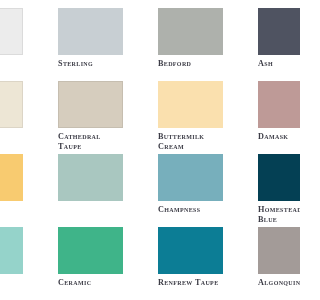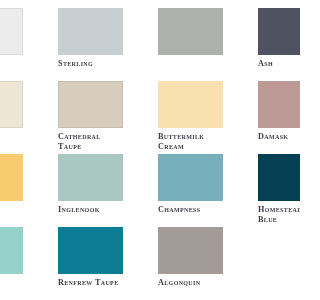--- a/index.html
+++ b/index.html
@@ -71,20 +71,21 @@
       <div class="cell">
         <div class="chip outlined" style="background: rgb(236, 236, 236);"></div>
         <div class="label">y White</div>
       </div>
       <div class="cell">
         <div class="chip" style="background: rgb(200, 207, 211);"></div>
         <div class="label">Sterling</div>
       </div>
       <div class="cell">
         <div class="chip" style="background: rgb(174, 177, 172);"></div>
+        <div class="label">Bedford</div>
       </div>
       <div class="cell">
         <div class="chip" style="background: rgb(79, 83, 97);"></div>
         <div class="label">Ash</div>
       </div>
       <div class="cell">
         <div class="chip outlined" style="background: rgb(237, 230, 213);"></div>
         <div class="label">mplain</div>
       </div>
       <div class="cell">
@@ -100,36 +101,39 @@
       <div class="cell">
         <div class="chip" style="background: rgb(190, 154, 151);"></div>
         <div class="label">Damask</div>
       </div>
       <div class="cell">
         <div class="chip" style="background: rgb(248, 203, 112);"></div>
         <div class="label">rie Sunset</div>
       </div>
       <div class="cell">
         <div class="chip" style="background: rgb(169, 199, 192);"></div>
-        <div class="label">Inglenook</div>
       </div>
       <div class="cell">
         <div class="chip" style="background: rgb(119, 175, 188);"></div>
         <div class="label">Champness</div>
       </div>
       <div class="cell">
         <div class="chip" style="background: rgb(4, 64, 84);"></div>
         <div class="label">Homestead
 Blue</div>
       </div>
       <div class="cell">
         <div class="chip" style="background: rgb(149, 211, 202);"></div>
         <div class="label">entien</div>
       </div>
       <div class="cell">
+        <div class="chip" style="background: rgb(63, 180, 137);"></div>
+        <div class="label">Ceramic</div>
+      </div>
+      <div class="cell">
         <div class="chip" style="background: rgb(12, 125, 149);"></div>
         <div class="label">Renfrew Taupe</div>
       </div>
       <div class="cell">
         <div class="chip" style="background: rgb(163, 155, 152);"></div>
         <div class="label">Algonquin</div>
       </div>
     </div>
 </div>
 

